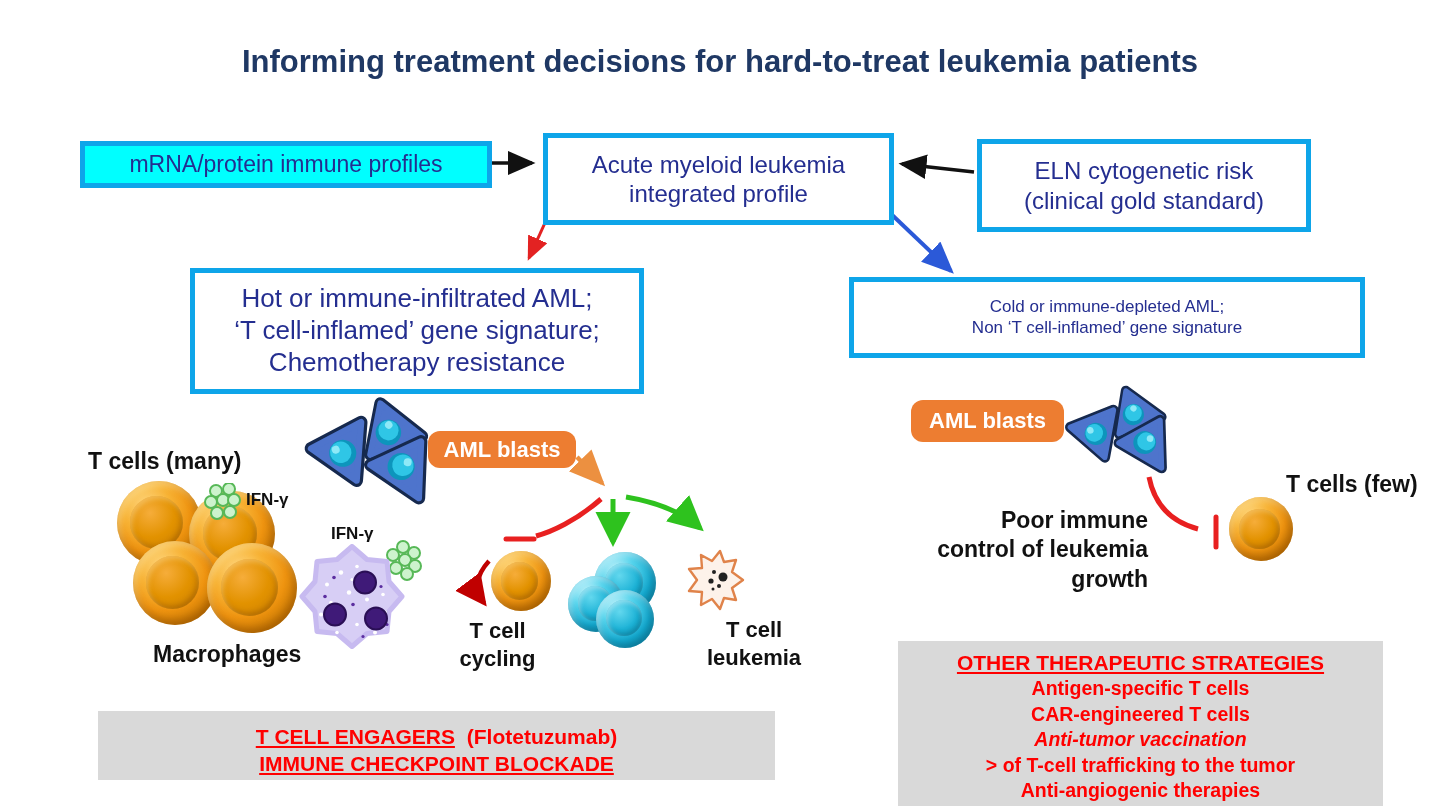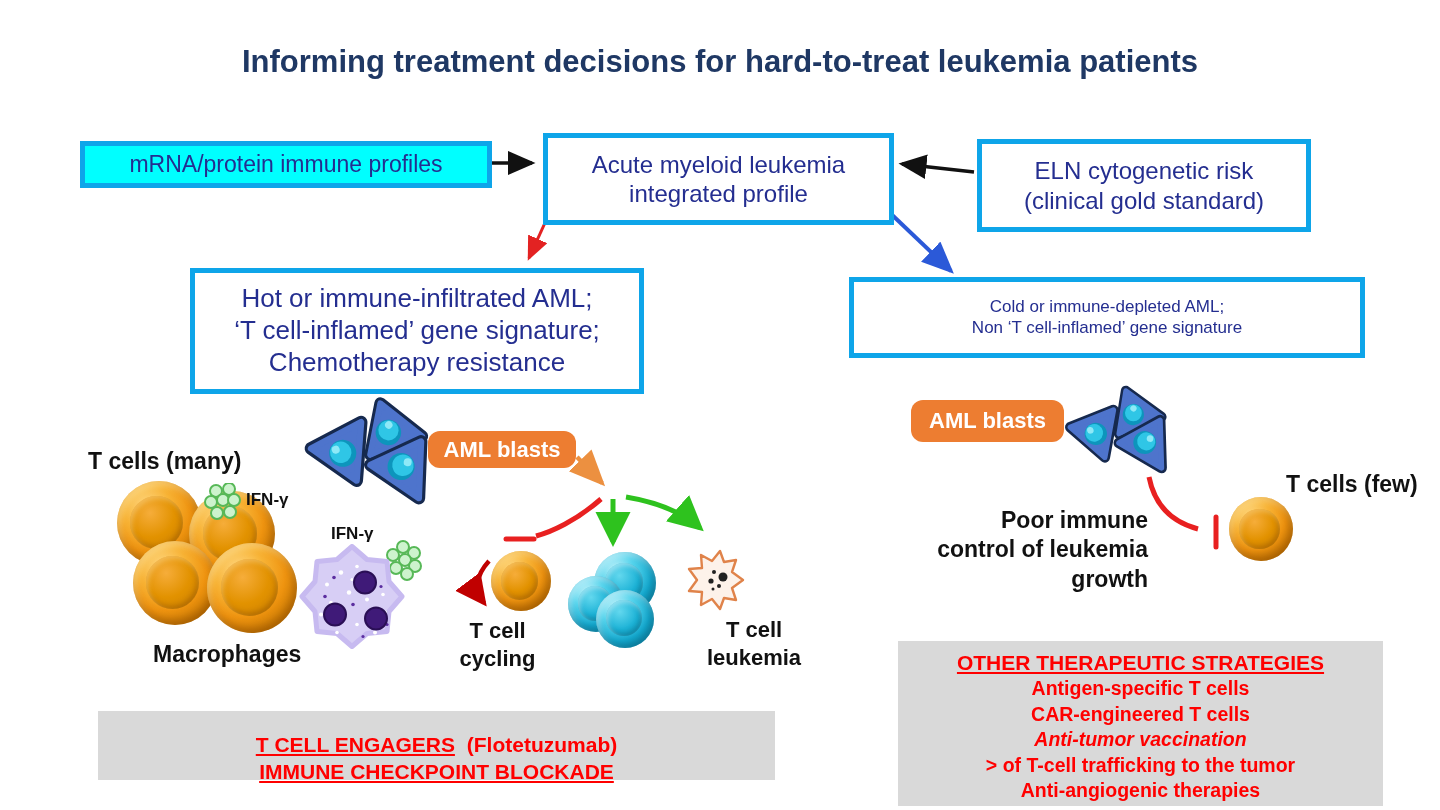--- a/index.html
+++ b/index.html
@@ -210,21 +210,21 @@
 
   <div class="abs outcome" style="left:440px;top:617px;width:115px;">
     <div>T cell</div>
     <div>cycling</div>
   </div>
   <div class="abs outcome" style="left:688px;top:616px;width:132px;">
     <div>T cell</div>
     <div>leukemia</div>
   </div>
 
-  <div class="abs grayb" style="left:98px;top:711px;width:677px;height:69px;font-size:21px;line-height:27px;padding-top:20px;box-sizing:border-box;">
+  <div class="abs grayb" style="left:98px;top:711px;width:677px;height:69px;font-size:21px;line-height:27px;padding-top:12px;box-sizing:border-box;">
     <div>
       <span class="u">T CELL ENGAGERS</span>
       <span style="margin-left:6px;">(Flotetuzumab)</span>
     </div>
     <div class="u">IMMUNE CHECKPOINT BLOCKADE</div>
   </div>
 
   <div class="abs olabel" style="left:911px;top:400px;width:153px;height:42px;">AML blasts</div>
 
   <svg class="abs illus" style="left:1062px;top:385px;" width="128" height="100" viewBox="0 0 160 125">

